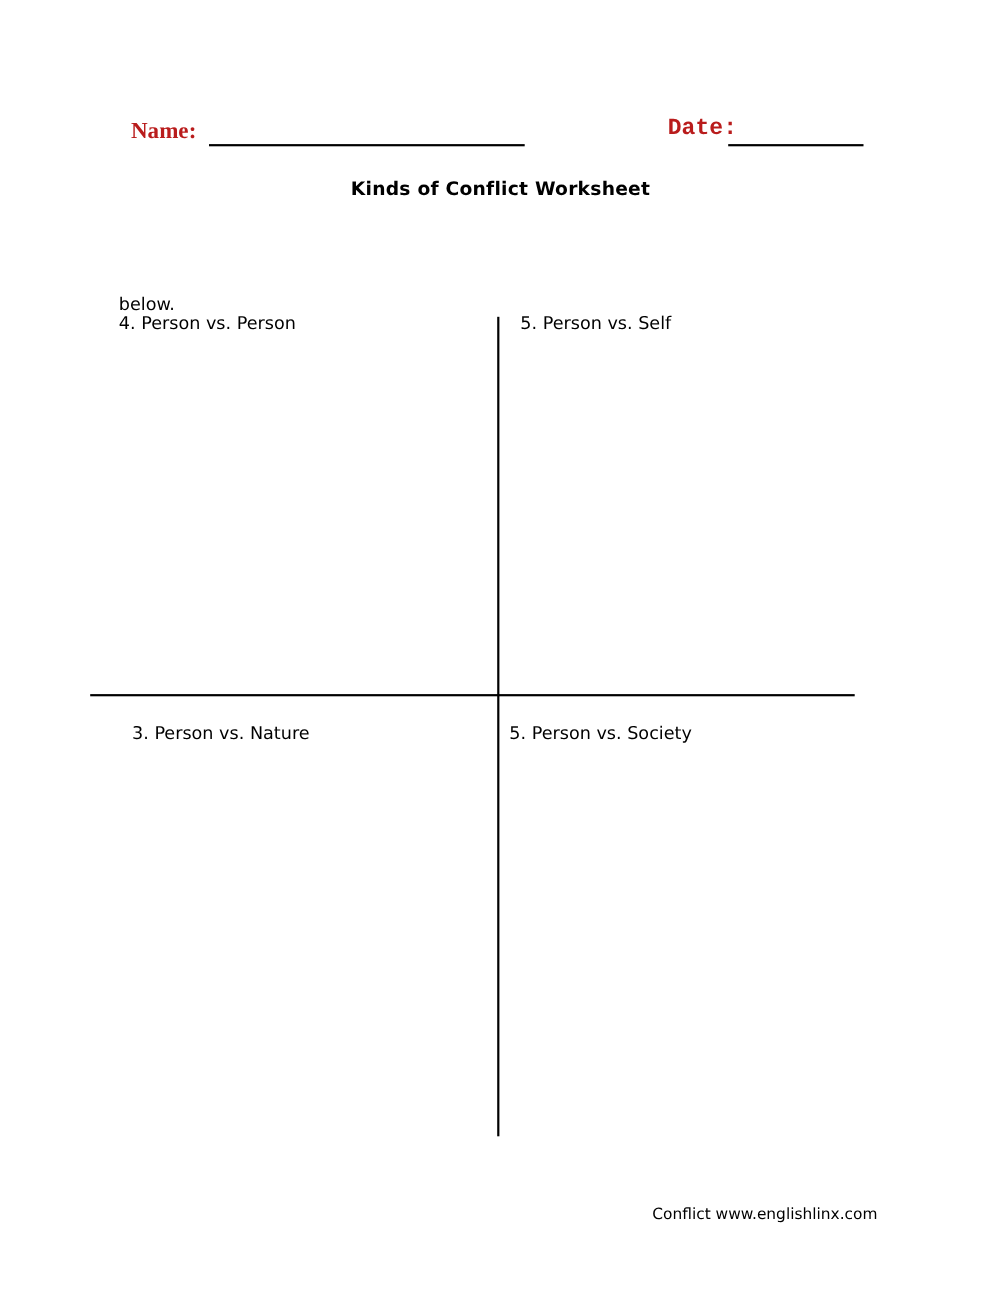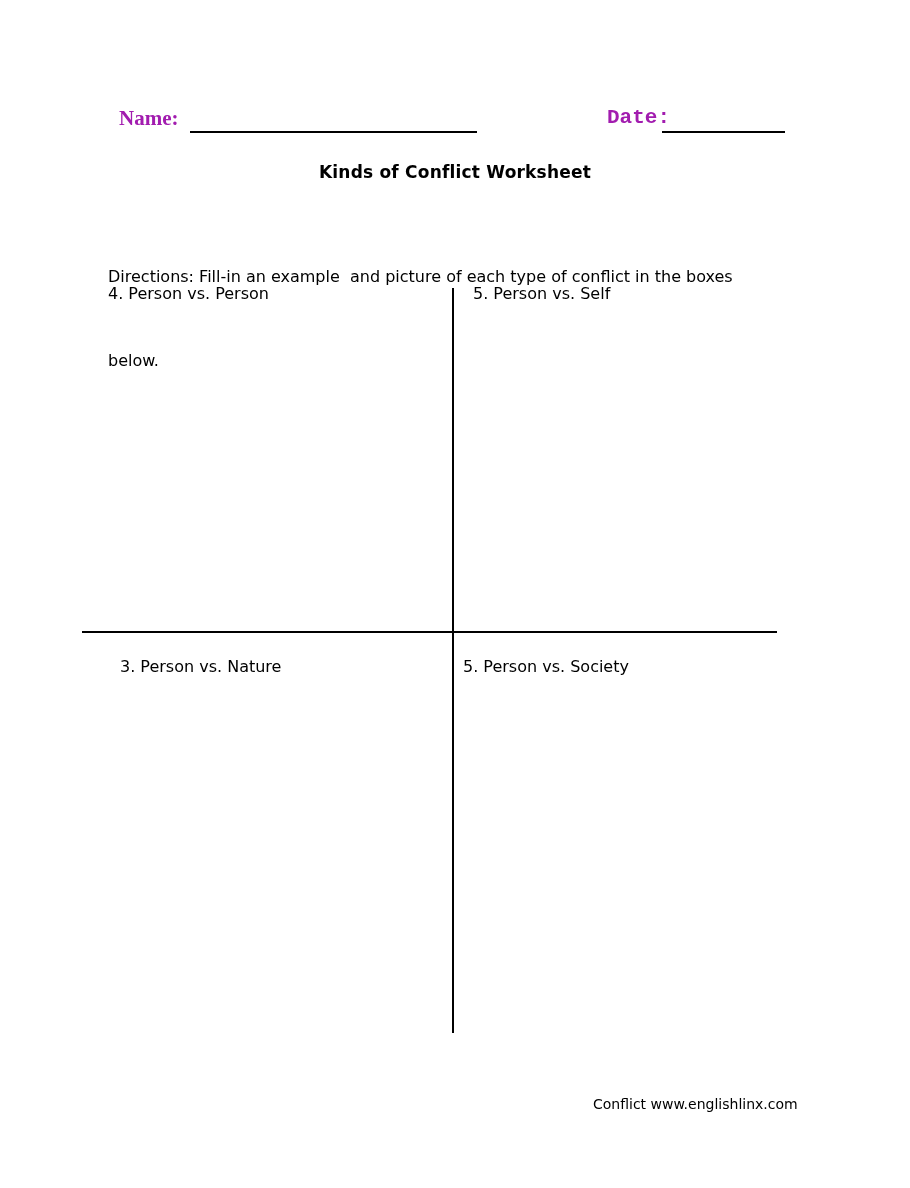--- a/index.html
+++ b/index.html
@@ -15,21 +15,21 @@
     overflow: hidden;
     font-family: "DejaVu Sans", sans-serif;
     color: #000000;
   }
   
   .hdr-label {
     position: absolute;
     font-family: "Liberation Serif", serif;
     font-weight: bold;
     font-size: 21px;
-    color: #a21caf;
+    color: #b91c1c;
     white-space: nowrap;
   }
   .name-label { left: 119px; top: 106px; }
   .date-label { left: 607px; top: 106px; font-family: Liberation Mono, monospace; }
   .blank-line {
     position: absolute;
     height: 0;
     border-bottom: 2px solid #000000;
   }
   .name-blank { left: 190px; top: 131px; width: 287px; }
@@ -112,21 +112,20 @@
 
   <span class="hdr-label name-label">Name:</span>
   <div class="blank-line name-blank"></div>
 
   <span class="hdr-label date-label">Date:</span>
   <div class="blank-line date-blank"></div>
 
   <div class="page-title">Kinds of Conflict Worksheet</div>
 
   <div class="directions">
-    <div>Directions: Fill-in an example  and picture of each type of conflict in the boxes</div>
     <div>below.</div>
   </div>
 
   <span class="q-label q1-label">4. Person vs. Person</span>
   <span class="q-label q2-label">5. Person vs. Self</span>
   <span class="q-label q3-label">3. Person vs. Nature</span>
   <span class="q-label q4-label">5. Person vs. Society</span>
 
   <div class="v-line"></div>
   <div class="h-line"></div>

